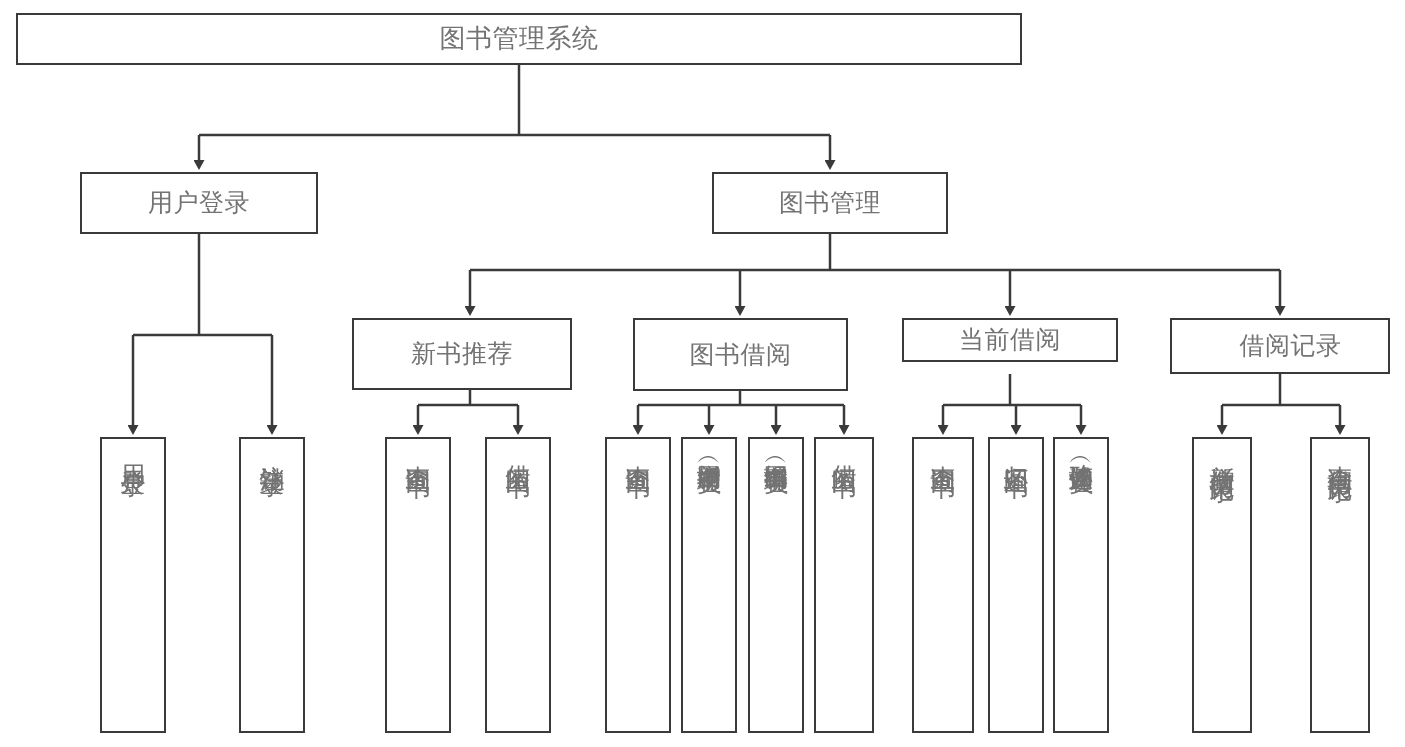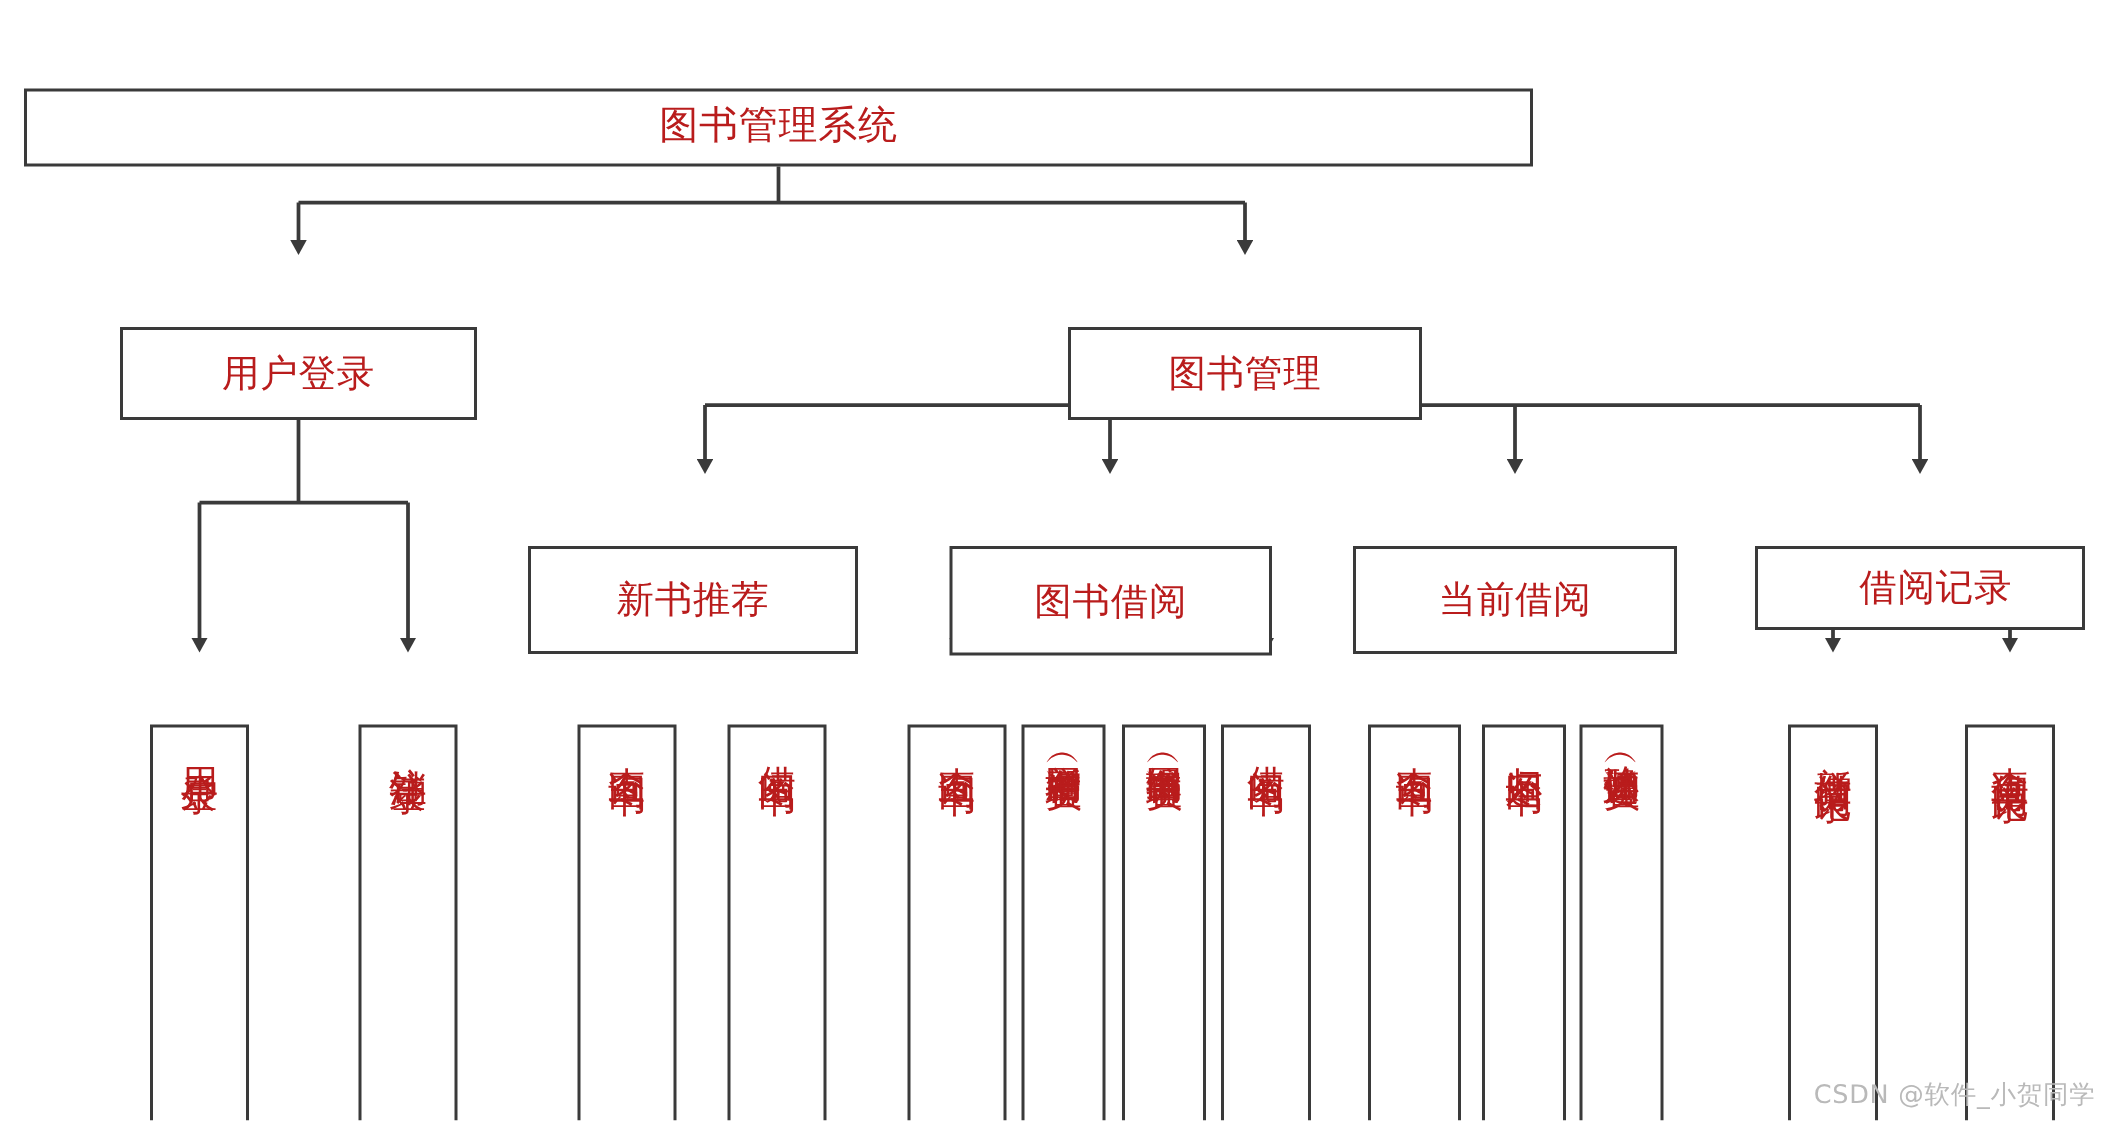--- a/index.html
+++ b/index.html
@@ -27,22 +27,21 @@
     pointer-events: none;
   }
   .node {
     position: absolute;
     box-sizing: border-box;
     border: 2.5px solid #3a3a3a;
     background: #ffffff;
     display: flex;
     align-items: center;
     justify-content: center;
-    color: #b91c1c;
-    margin-top: 46px;
+    color: #737373;
   }
   .node .label {
     display: block;
     text-align: center;
     line-height: 1.12;
     letter-spacing: 0.5px;
   }
   
   .node.horiz .label {
     writing-mode: horizontal-tb;
@@ -135,21 +134,21 @@
       </div>
       <div class="node horiz" style="left: 712px; top: 172px; width: 236px; height: 62px;">
         <span class="label">图书管理</span>
       </div>
       <div class="node horiz" style="left: 352px; top: 318px; width: 220px; height: 72px;">
         <span class="label">新书推荐</span>
       </div>
       <div class="node horiz" style="left: 633px; top: 318px; width: 215px; height: 73px;">
         <span class="label">图书借阅</span>
       </div>
-      <div class="node horiz" style="left: 902px; top: 318px; width: 216px; height: 72px;">
+      <div class="node horiz" style="left: 902px; top: 318px; width: 216px; height: 44px;">
         <span class="label">当前借阅</span>
       </div>
       <div class="node horiz" style="left: 1170px; top: 318px; width: 220px; height: 56px; padding-left: 21px;">
         <span class="label">借阅记录</span>
       </div>
       <div class="node vert" style="left: 100px; top: 437px; width: 66px; height: 296px;">
         <span class="label">用户登录</span>
       </div>
       <div class="node vert" style="left: 239px; top: 437px; width: 66px; height: 296px;">
         <span class="label">注销登录</span>
@@ -182,14 +181,13 @@
         <span class="label">确认归还（管理员）</span>
       </div>
       <div class="node vert" style="left: 1192px; top: 437px; width: 60px; height: 296px;">
         <span class="label">新增借阅记录</span>
       </div>
       <div class="node vert" style="left: 1310px; top: 437px; width: 60px; height: 296px;">
         <span class="label">查询借阅记录</span>
       </div>
     </div>
 
-  <div id="watermark">CSDN @软件_小贺同学</div>
 </div>
 
 </body></html>

